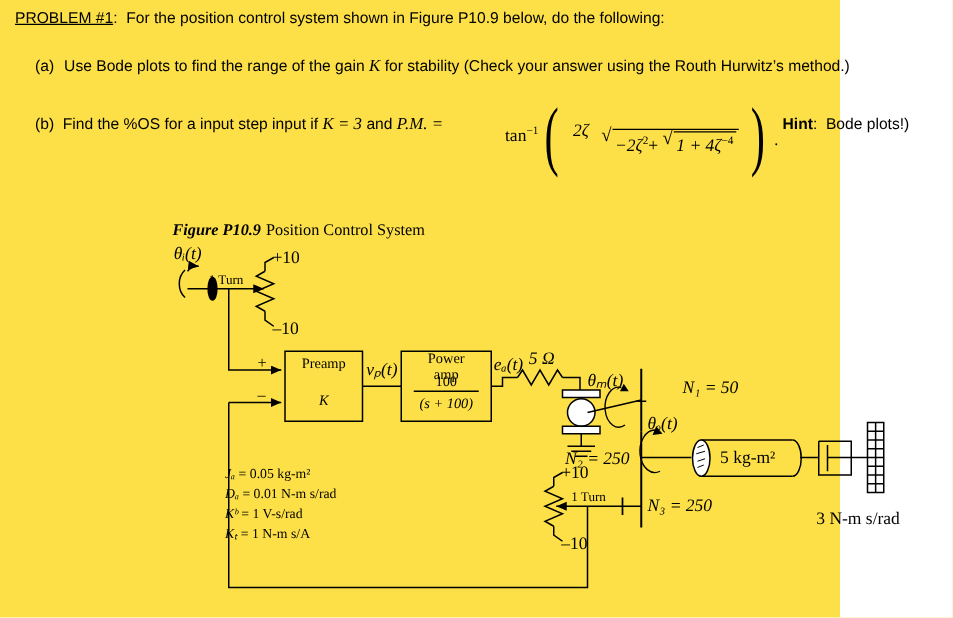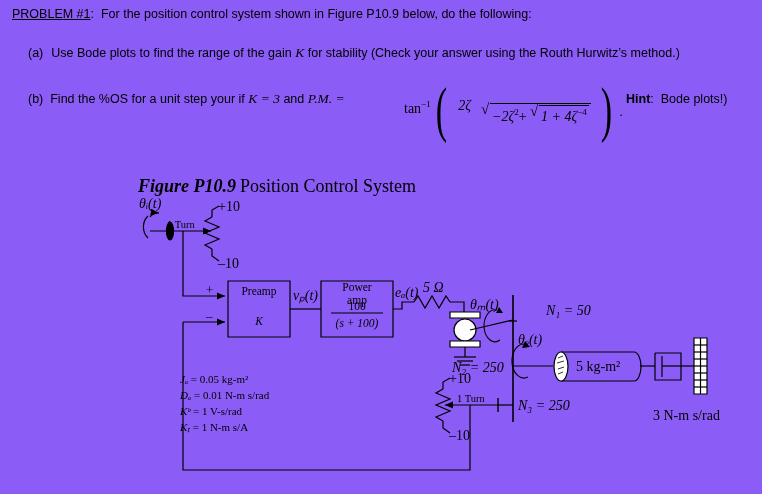--- a/index.html
+++ b/index.html
@@ -10,23 +10,23 @@
   body {
     width: 762px;
     height: 494px;
     position: relative;
     font-family: "Liberation Sans", sans-serif;
     color: #000000;
     overflow: hidden;
   }
   #page {
     position: relative;
-    width: 762px;
+    width: 672px;
     height: 494px;
-    background: #8b5cf6;
+    background: #fde047;
   }
 
   
   .stmt {
     position: absolute;
     font-family: "Liberation Sans", sans-serif;
     font-size: 12.5px;
     color: #000;
     white-space: nowrap;
     line-height: 1.1;
@@ -137,21 +137,21 @@
     position: absolute;
     left: 0; top: 0;
     width: 762px; height: 494px;
     pointer-events: none;
   }
   #figure-caption {
     position: absolute;
     left: 138px;
     top: 176px;
     font-family: "Liberation Serif", serif;
-    font-size: 18px;
+    font-size: 13px;
     white-space: nowrap;
   }
   #figure-caption .fcap-it {
     font-style: italic;
     font-weight: bold;
     margin-right: 4px;
   }
 
   .lbl {
     position: absolute;
@@ -185,21 +185,21 @@
 
   <div class="stmt" id="problem-heading">
     <span class="plabel">PROBLEM #1</span><span>:</span>&nbsp;&nbsp;<span>For the position control system shown in Figure P10.9 below, do the following:</span>
   </div>
 
   <div class="stmt" id="part-a">
     <span class="pmark">(a)</span><span>Use Bode plots to find the range of the gain</span>&nbsp;<span class="mi">K</span>&nbsp;<span>for stability (Check your answer using the Routh Hurwitz’s method.)</span>
   </div>
 
   <div class="stmt" id="part-b-line">
-    <span class="pmark">(b)</span>&nbsp;&nbsp;<span>Find the %OS for a unit step your if</span>&nbsp;<span class="mi">K = 3</span>&nbsp;<span>and</span>&nbsp;<span class="mi">P.M. =</span>
+    <span class="pmark">(b)</span>&nbsp;&nbsp;<span>Find the %OS for a input step input if</span>&nbsp;<span class="mi">K = 3</span>&nbsp;<span>and</span>&nbsp;<span class="mi">P.M. =</span>
   </div>
 
   <div id="formula">
     <span class="tanlabel"><span>tan</span><sup>−1</sup></span>
     <span class="paren">(</span>
     <span class="frac">
       <span class="num zeta">2ζ</span>
       <span class="bar"></span>
       <span class="den">
         <span class="rad"><span class="radbody">

